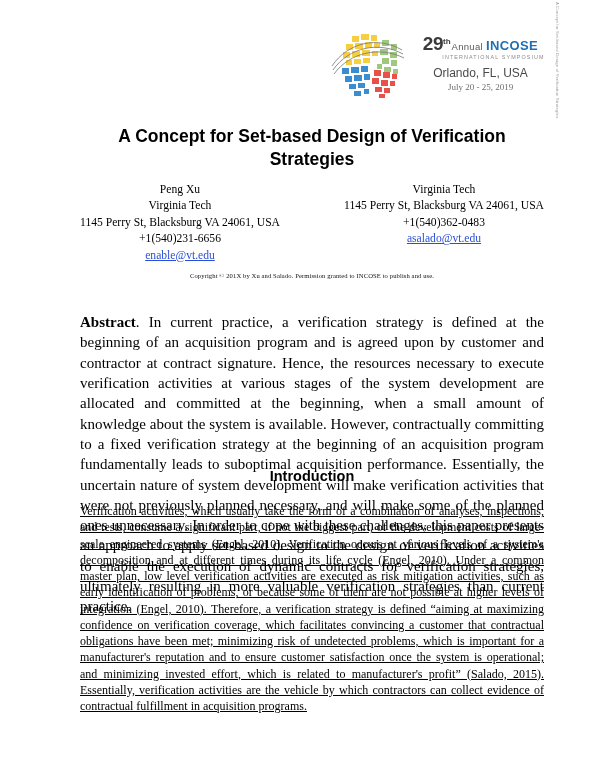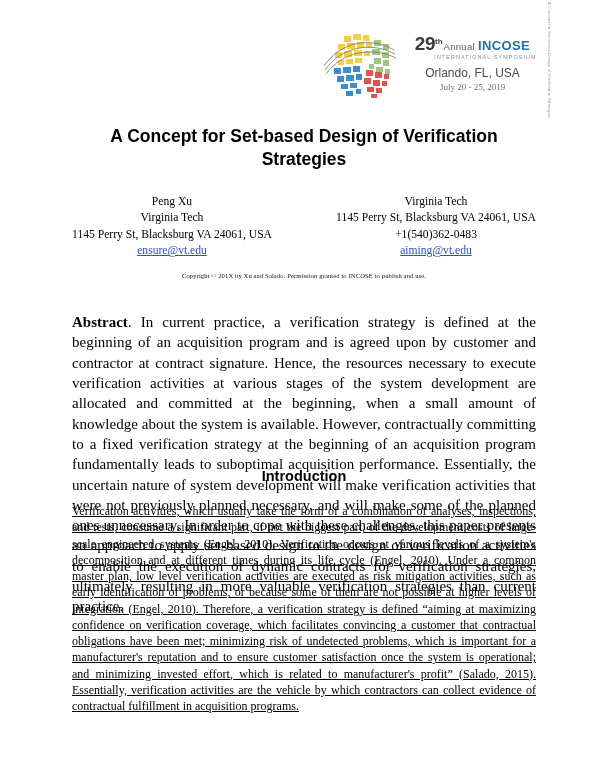--- a/index.html
+++ b/index.html
@@ -12,21 +12,21 @@
     height: 776px;
     position: relative;
     overflow: hidden;
     font-family: "Liberation Serif", serif;
     color: #000000;
   }
 
   .page {
     position: absolute;
     top: 0;
-    left: 4px;
+    left: 12px;
     width: 556px;
     height: 776px;
     background: #ffffff;
   }
 
   
   .banner {
     position: absolute;
     top: 26px;
     left: 318px;
@@ -118,21 +118,20 @@
     color: #000;
   }
 
   
   .authors {
     position: absolute;
     top: 182px;
     left: 36px;
     width: 528px;
     display: flex;
-    margin-top: 12px;
   }
   .author-col {
     width: 50%;
     text-align: center;
     font-size: 11.6px;
     line-height: 1.42;
   }
   .author-col div { white-space: nowrap; }
   .email {
     color: #2a4fd6;
@@ -295,27 +294,28 @@
     </div>
   </div>
 
   <h1 class="title">A Concept for Set-based Design of Verification Strategies</h1>
 
   <div class="authors">
     <div class="author-col">
       <div>Peng Xu</div>
       <div>Virginia Tech</div>
       <div>1145 Perry St, Blacksburg VA 24061, USA</div>
-      <div><a class="email" href="#">ensure@vt.edu</a></div>
+      <div>+1(540)231-6656</div>
+      <div><a class="email" href="#">enable@vt.edu</a></div>
     </div>
     <div class="author-col">
       <div>Virginia Tech</div>
       <div>1145 Perry St, Blacksburg VA 24061, USA</div>
       <div>+1(540)362-0483</div>
-      <div><a class="email" href="#">aiming@vt.edu</a></div>
+      <div><a class="email" href="#">asalado@vt.edu</a></div>
     </div>
   </div>
 
   <div class="copyright">Copyright © 201X by Xu and Salado. Permission granted to INCOSE to publish and use.</div>
 
   <p class="abstract"><b>Abstract</b><span>. In current practice, a verification strategy is defined at the beginning of an acquisition program and is agreed upon by customer and contractor at contract signature. Hence, the resources necessary to execute verification activities at various stages of the system development are allocated and committed at the beginning, when a small amount of knowledge about the system is available. However, contractually committing to a fixed verification strategy at the beginning of an acquisition program fundamentally leads to suboptimal acquisition performance. Essentially, the uncertain nature of system development will make verification activities that were not previously planned necessary, and will make some of the planned ones unnecessary. In order to cope with these challenges, this paper presents an approach to apply set-based design to the design of verification activities to enable the execution of dynamic contracts for verification strategies, ultimately resulting in more valuable verification strategies than current practice.</span></p>
 
   <h2 class="section-heading">Introduction</h2>
 
   <p class="para para-1">Verification activities, which usually take the form of a combination of analyses, inspections, and tests, consume a significant part, if not the biggest part, of the development costs of large-scale engineered systems (Engel, 2010). Verification occurs at various levels of a system's decomposition and at different times during its life cycle (Engel, 2010). Under a common master plan, low level verification activities are executed as risk mitigation activities, such as early identification of problems, or because some of them are not possible at higher levels of integration (Engel, 2010). Therefore, a verification strategy is defined “aiming at maximizing confidence on verification coverage, which facilitates convincing a customer that contractual obligations have been met; minimizing risk of undetected problems, which is important for a manufacturer's reputation and to ensure customer satisfaction once the system is operational; and minimizing invested effort, which is related to manufacturer's profit” (Salado, 2015). Essentially, verification activities are the vehicle by which contractors can collect evidence of contractual fulfillment in acquisition programs.</p>

